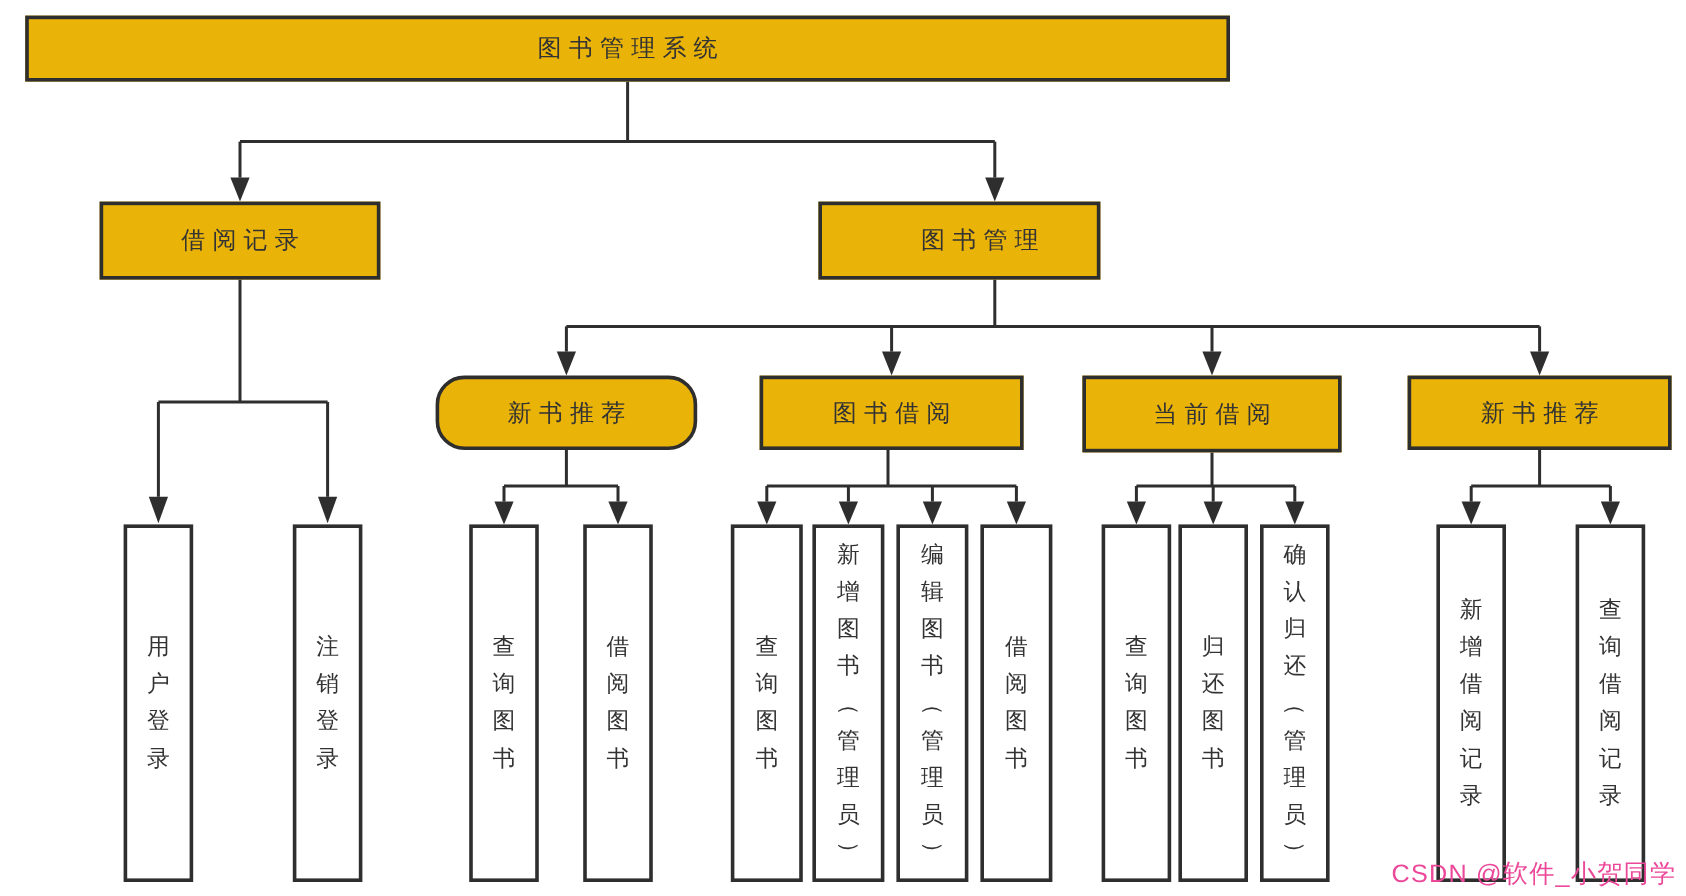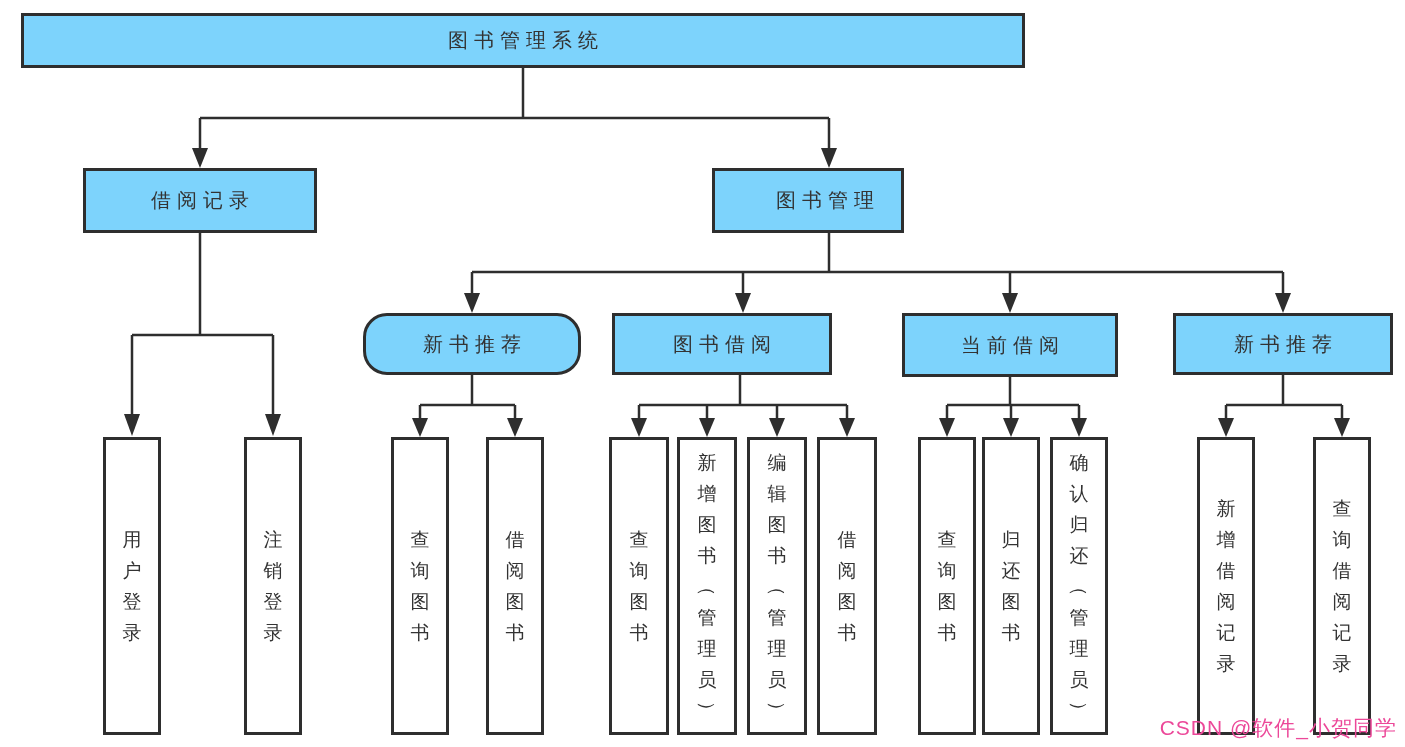--- a/index.html
+++ b/index.html
@@ -8,21 +8,21 @@
     width:1405px;height:747px;
     background:#ffffff;
     font-family:"Liberation Sans","DejaVu Sans",sans-serif;
     overflow:hidden;
   }
   #wires{position:absolute;left:0;top:0;width:1405px;height:747px;}
   #wires path{stroke:#2e2e2e;stroke-width:2.5;fill:none;}
   #wires polygon{fill:#2e2e2e;stroke:none;}
   .node{
     position:absolute;box-sizing:border-box;
-    border:3px solid #2e2e2e;background:#7dd3fc;
+    border:3px solid #2e2e2e;background:#eab308;
     display:flex;align-items:center;justify-content:center;
     font-size:20px;letter-spacing:6px;text-indent:6px;
     color:#333333;white-space:nowrap;
   }
   .leaf{
     position:absolute;box-sizing:border-box;
     border:3px solid #2e2e2e;background:#ffffff;
     top:437px;height:298px;width:58px;
     display:flex;flex-direction:column;align-items:center;justify-content:center;
   }
@@ -31,23 +31,23 @@
     text-align:center;font-size:19px;color:#333333;
   }
   .leaf .vchar.rot{transform:rotate(90deg);}
   #watermark{
     position:absolute;right:8px;bottom:5px;
     font-size:21px;letter-spacing:1px;color:#ec4899;z-index:5;
   }
   
   #n-root{left:21px;top:13px;width:1004px;height:55px;}
   #n-login{left:83px;top:168px;width:234px;height:65px;}
-  #n-mgmt{left:712px;top:168px;width:192px;height:65px;padding-left:34px;}
+  #n-mgmt{left:682px;top:168px;width:235px;height:65px;padding-left:34px;}
   #n-newbooks{left:363px;top:313px;width:218px;height:62px;border-radius:24px;}
-  #n-bookborrow{left:612px;top:313px;width:220px;height:62px;}
+  #n-bookborrow{left:633px;top:313px;width:220px;height:62px;}
   #n-current{left:902px;top:313px;width:216px;height:64px;text-align:right;}
   #n-records{left:1173px;top:313px;width:220px;height:62px;}
   #lf-login1{left:103px;}
   #lf-login2{left:244px;}
   #lf-nb1{left:391px;}
   #lf-nb2{left:486px;}
   #lf-bb1{left:609px;width:60px;}
   #lf-bb2{left:677px;width:60px;}
   #lf-bb3{left:747px;width:60px;}
   #lf-bb4{left:817px;width:60px;}

